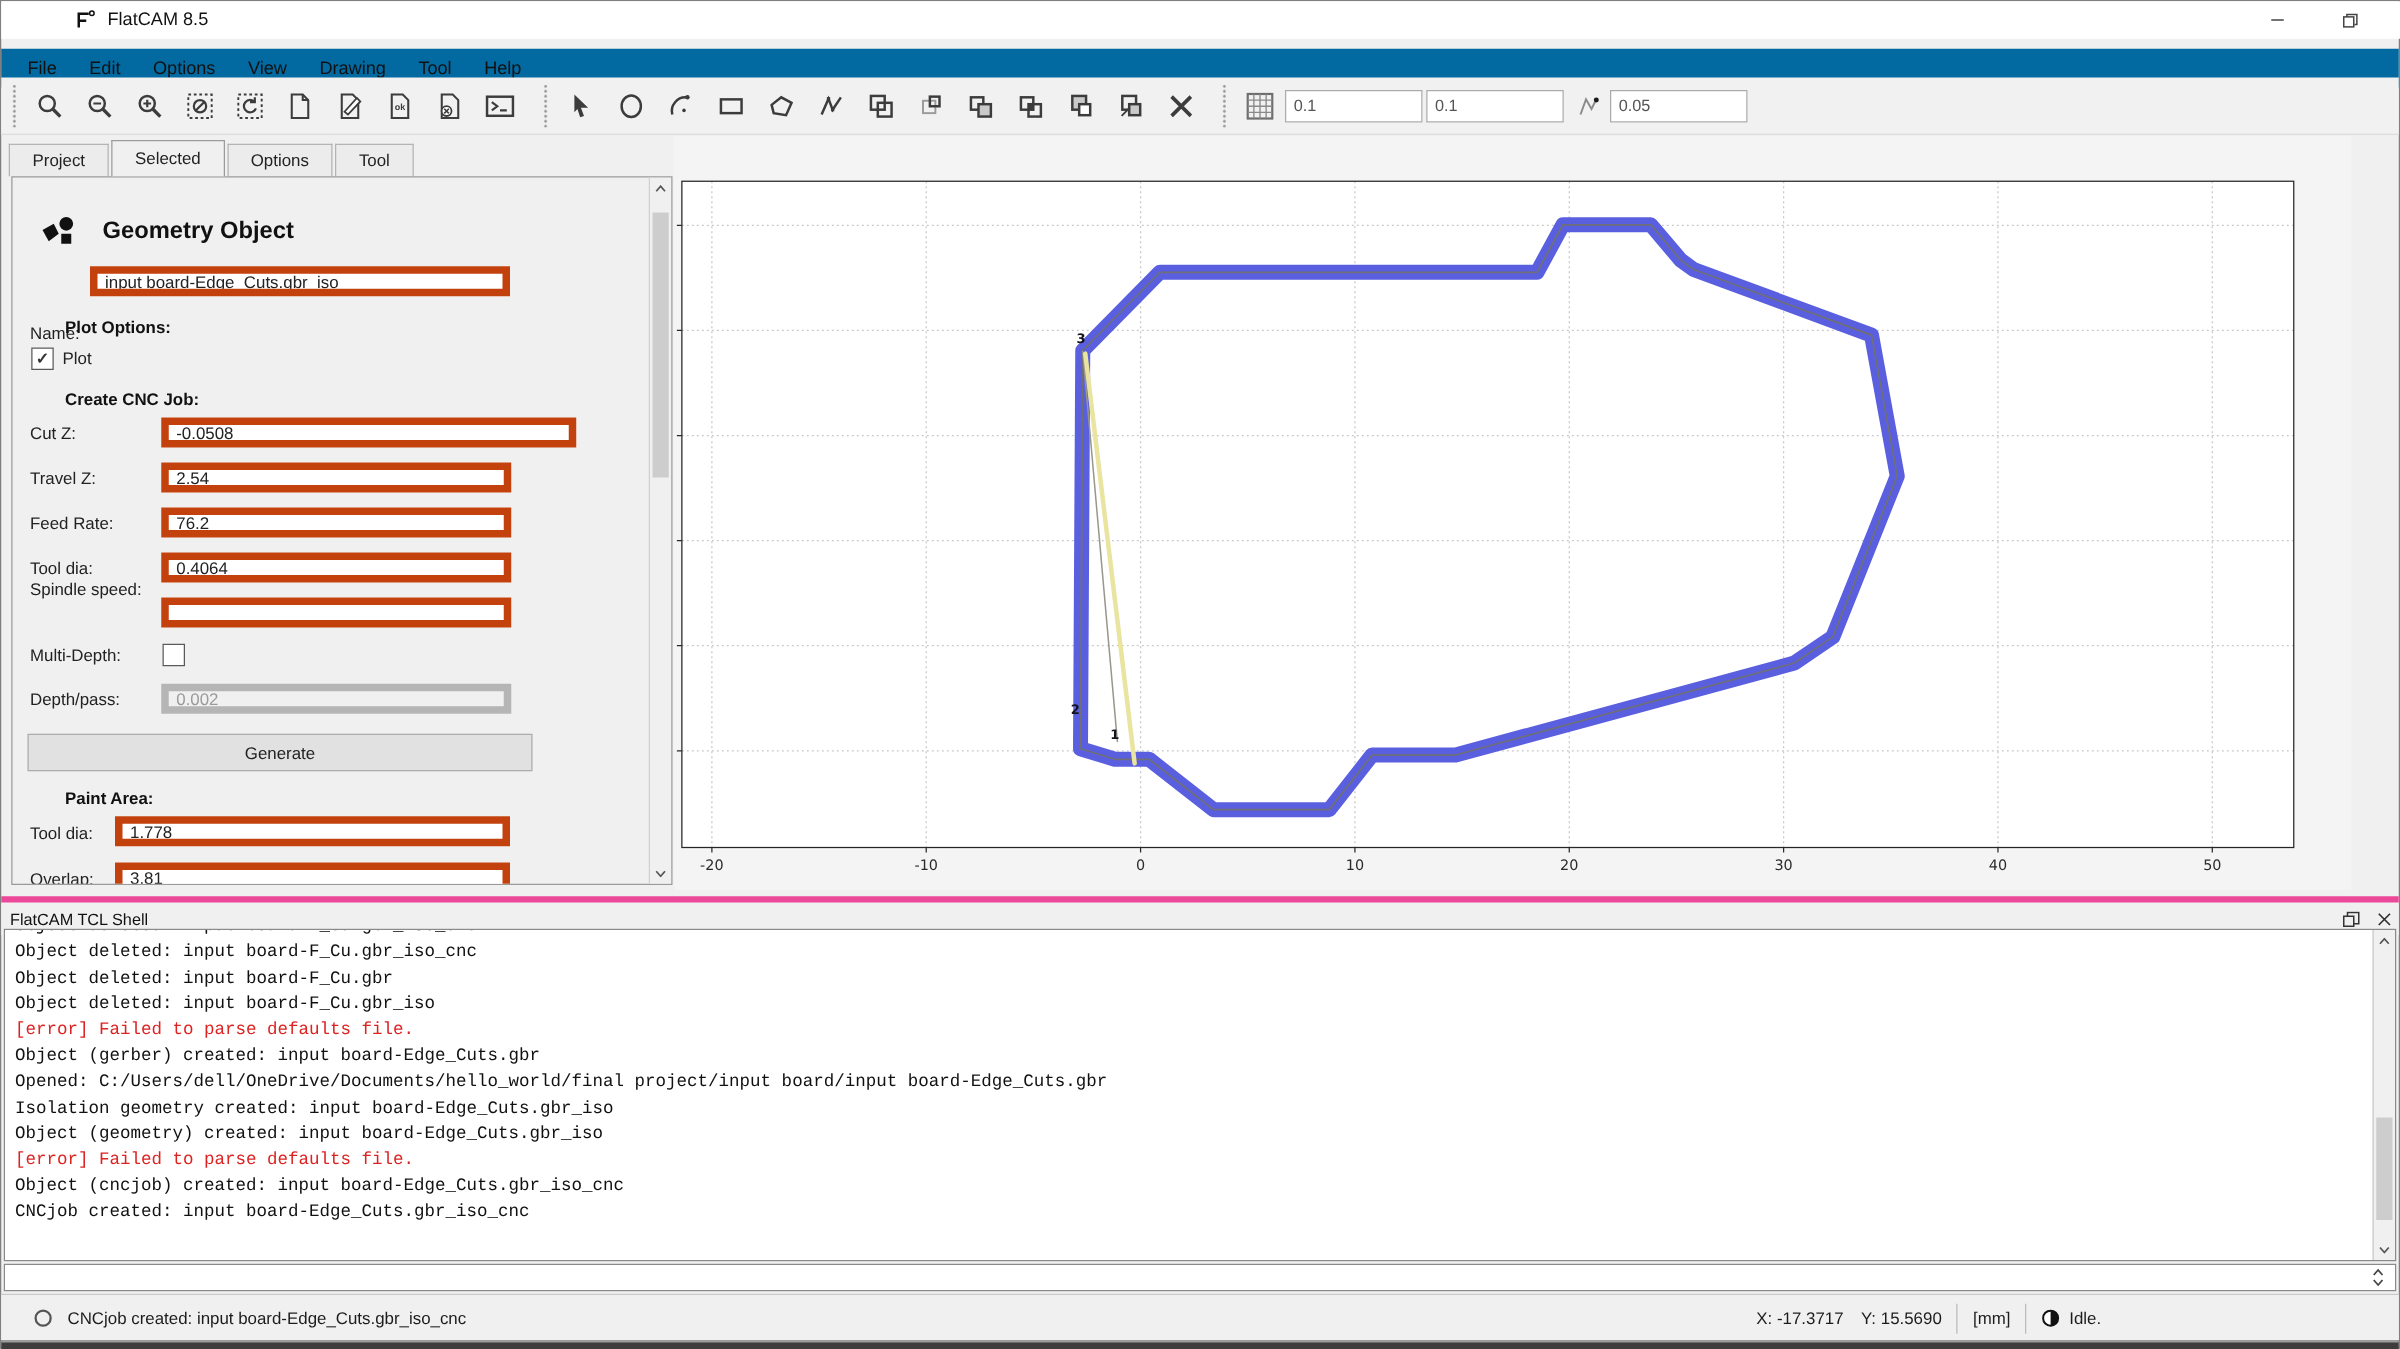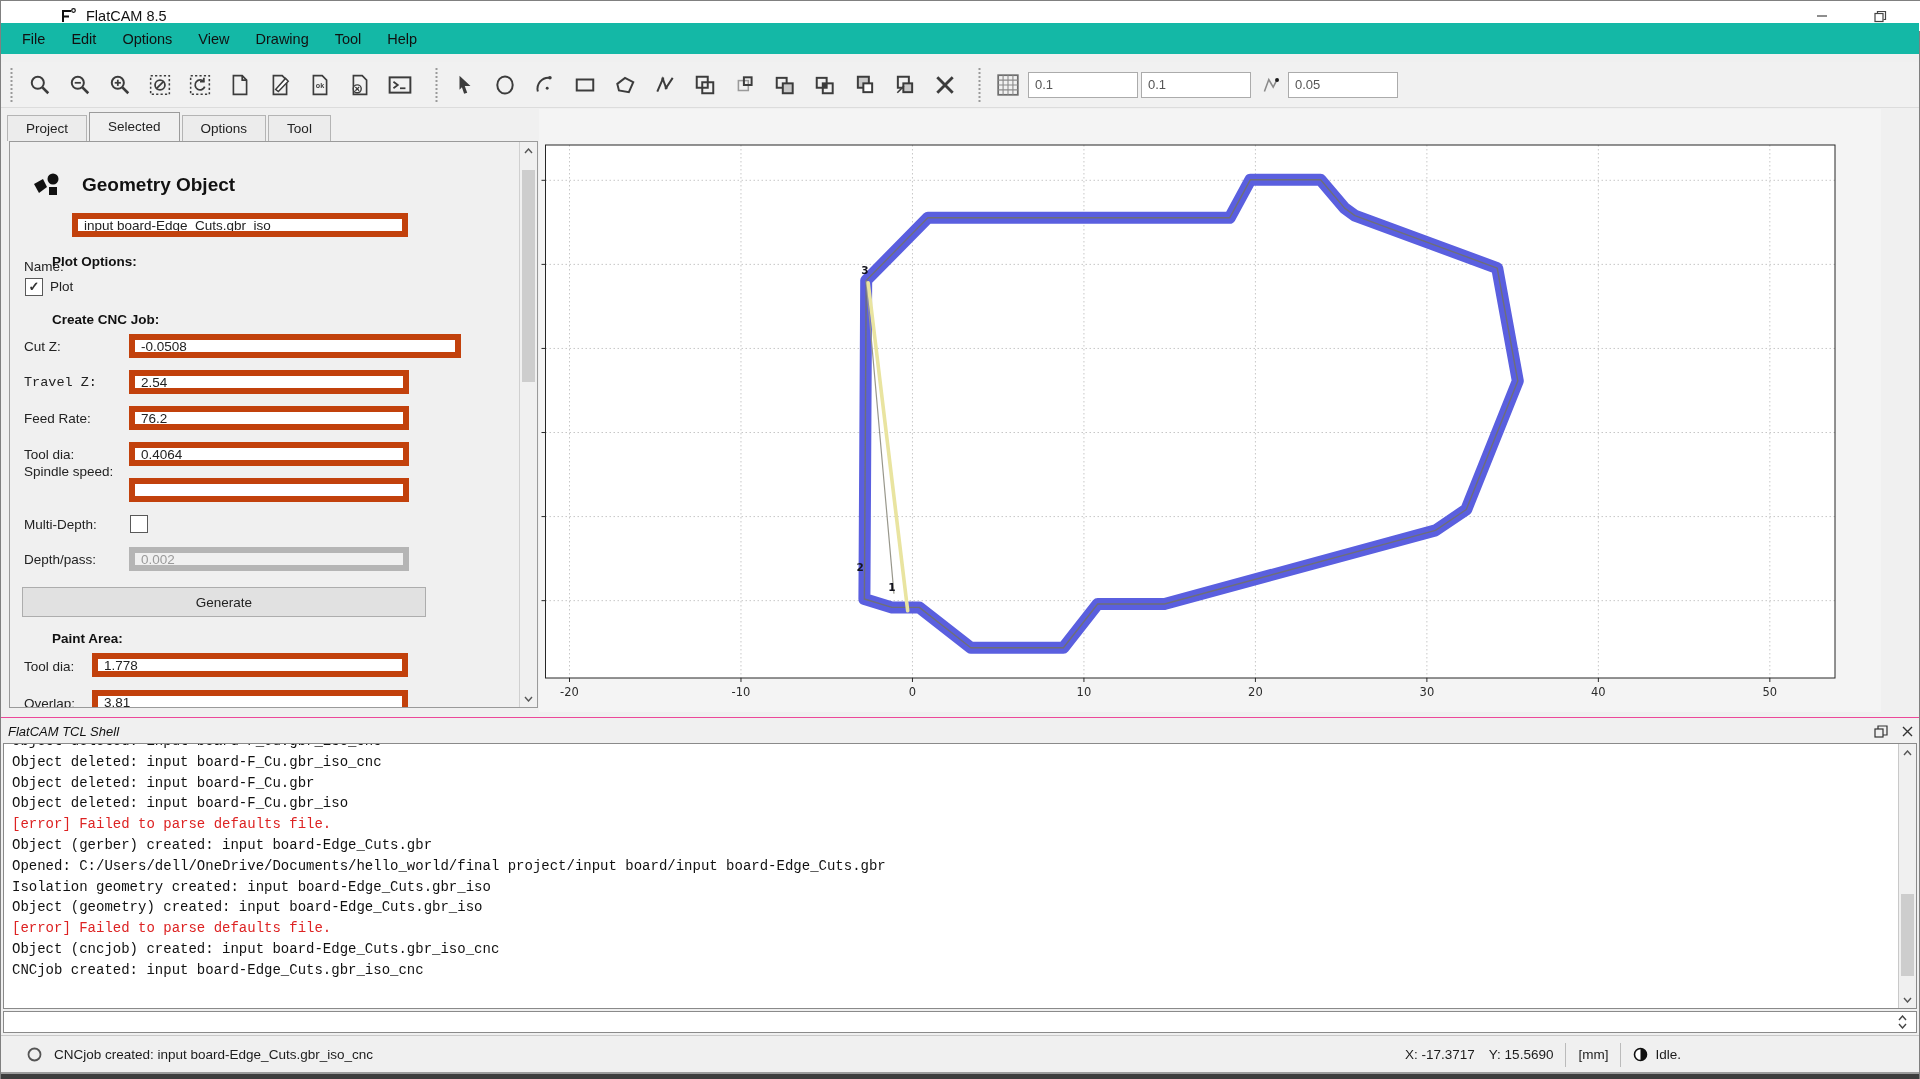--- a/index.html
+++ b/index.html
@@ -5,21 +5,21 @@
   html,body{margin:0;padding:0;width:1920px;height:1079px;overflow:hidden;
     font-family:"Liberation Sans",sans-serif;background:#f0f0f0;}
   .window{position:absolute;inset:0;border:1px solid #808080;box-sizing:border-box;background:#f0f0f0;}
   
   .titlebar{position:absolute;left:0;top:0;width:100%;height:30px;background:#ffffff;display:flex;align-items:center;padding-left:48px;}
   .titlebar .appicon{margin-left:10px;width:18px;height:18px;}
   .titlebar .title{margin-left:9px;font-size:14.5px;color:#111;}
   .winbtns{position:absolute;right:0;top:0;height:30px;display:flex;}
   .winbtn{width:58px;height:30px;display:flex;align-items:center;justify-content:center;color:#444;}
   
-  .menubar{position:absolute;left:0;top:22px;width:100%;height:31px;background:#14b8a6;display:flex;align-items:center;padding-left:8px;box-sizing:border-box;}
+  .menubar{position:absolute;left:0;top:38px;width:100%;height:31px;background:#0369a1;display:flex;align-items:center;padding-left:8px;box-sizing:border-box;}
   .menuitem{padding:5px 13px;font-size:14.5px;color:#111;}
   
   .toolbar{position:absolute;left:0;top:61px;width:100%;height:46px;background:#f1f1f1;border-bottom:1px solid #dcdcdc;display:flex;align-items:center;box-sizing:border-box;}
   .tb-handle{width:5px;height:34px;margin:0 6px 0 8px;background-image:radial-gradient(circle,#9a9a9a 1px,transparent 1.2px);background-size:4px 4px;background-position:center;}
   .tb-btn{width:40px;height:38px;display:flex;align-items:center;justify-content:center;}
   .tb-btn svg{display:block;}
   .tb-input{width:96px;height:24px;border:1px solid #ababab;background:#fff;font-size:13px;color:#555;padding:0 6px;margin-right:3px;font-family:"Liberation Sans",sans-serif;}
   
   .tabbar{position:absolute;left:6px;top:112px;height:28px;display:flex;align-items:flex-end;}
   .tab{height:25px;line-height:25px;padding:0 18px;font-size:13.5px;color:#222;background:#ececec;border:1px solid #b4b4b4;border-bottom:none;margin-right:2px;}
@@ -37,21 +37,21 @@
   
   .vscroll{position:absolute;width:17px;background:#f0f0f0;border-left:1px solid #d0d0d0;}
   .vscroll .sarrow{position:absolute;left:0;width:17px;height:17px;display:flex;align-items:center;justify-content:center;color:#555;font-size:9px;}
   .vscroll .thumb{position:absolute;left:2px;width:13px;background:#cdcdcd;}
   
   .plotcanvas{position:absolute;left:538px;top:108px;width:1342px;height:603px;background:#f4f4f4;}
   .plotcanvas svg{position:absolute;left:0;top:0;}
   .tick{font-family:"DejaVu Sans",sans-serif;font-size:11.5px;fill:#2b2b2b;}
   .vlabel{font-family:"DejaVu Sans",sans-serif;font-size:10.5px;font-weight:bold;fill:#14141e;}
   
-  .shellhead{position:absolute;left:0;top:716px;width:100%;height:26px;background:#f0f0f0;border-top:1px solid #ec4899;display:flex;align-items:center;font-style:italic;}
+  .shellhead{position:absolute;left:0;top:716px;width:100%;height:26px;background:#f0f0f0;border-top:5px solid #ec4899;display:flex;align-items:center;}
   .shellhead .stitle{margin-left:7px;font-size:13px;color:#111;}
   .shellhead .hicons{position:absolute;right:6px;display:flex;gap:14px;align-items:center;color:#333;}
   .shellout{position:absolute;left:2px;top:742px;width:1914px;height:266px;background:#fff;border:1px solid #8a8a8a;box-sizing:border-box;overflow:hidden;}
   .shelltext{position:absolute;left:8px;top:1px;right:20px;font-family:"Liberation Mono","DejaVu Sans Mono",monospace;font-size:14px;line-height:20.8px;color:#111;white-space:pre;}
   .shell-line.error{color:#d22;}
   .shellin{position:absolute;left:2px;top:1010px;width:1914px;height:22px;background:#fff;border:1px solid #8a8a8a;box-sizing:border-box;font-family:"Liberation Mono","DejaVu Sans Mono",monospace;font-size:13px;padding:0 6px;}
   .spinners{position:absolute;right:8px;top:1010px;width:18px;height:22px;display:flex;flex-direction:column;align-items:center;justify-content:center;color:#444;font-size:8px;line-height:9px;}
   
   .statusbar{position:absolute;left:0;top:1034px;width:100%;height:37px;background:#f0f0f0;border-top:1px solid #c9c9c9;}
   .status-left{position:absolute;left:26px;top:0;height:37px;display:flex;align-items:center;gap:12px;font-size:13.5px;color:#1c1c1c;}
@@ -293,21 +293,21 @@
     <span class="pbold" style="top:112px;">Plot Options:</span>
 
     <div class="checkbox" style="left:15px;top:136px;">✓</div>
     <span class="plabel" style="left:40px;top:137px;">Plot</span>
 
     <span class="pbold" style="top:170px;">Create CNC Job:</span>
 
     <span class="plabel" style="top:197px;">Cut Z:</span>
     <input class="pinput" style="left: 119px; top: 192px; width: 332px;" value="-0.0508">
 
-    <span class="plabel" style="top:233px;font-family:Liberation Mono, monospace;">Travel Z:</span>
+    <span class="plabel" style="top:233px;">Travel Z:</span>
     <input class="pinput" style="left: 119px; top: 228px; width: 280px;" value="2.54">
 
     <span class="plabel" style="top:269px;">Feed Rate:</span>
     <input class="pinput" style="left: 119px; top: 264px; width: 280px;" value="76.2">
 
     <span class="plabel" style="top:305px;">Tool dia:</span>
     <input class="pinput" style="left: 119px; top: 300px; width: 280px;" value="0.4064">
 
     <span class="plabel" style="top:322px;">Spindle speed:</span>
     <input class="pinput" style="left: 119px; top: 336px; width: 280px;" value="">

